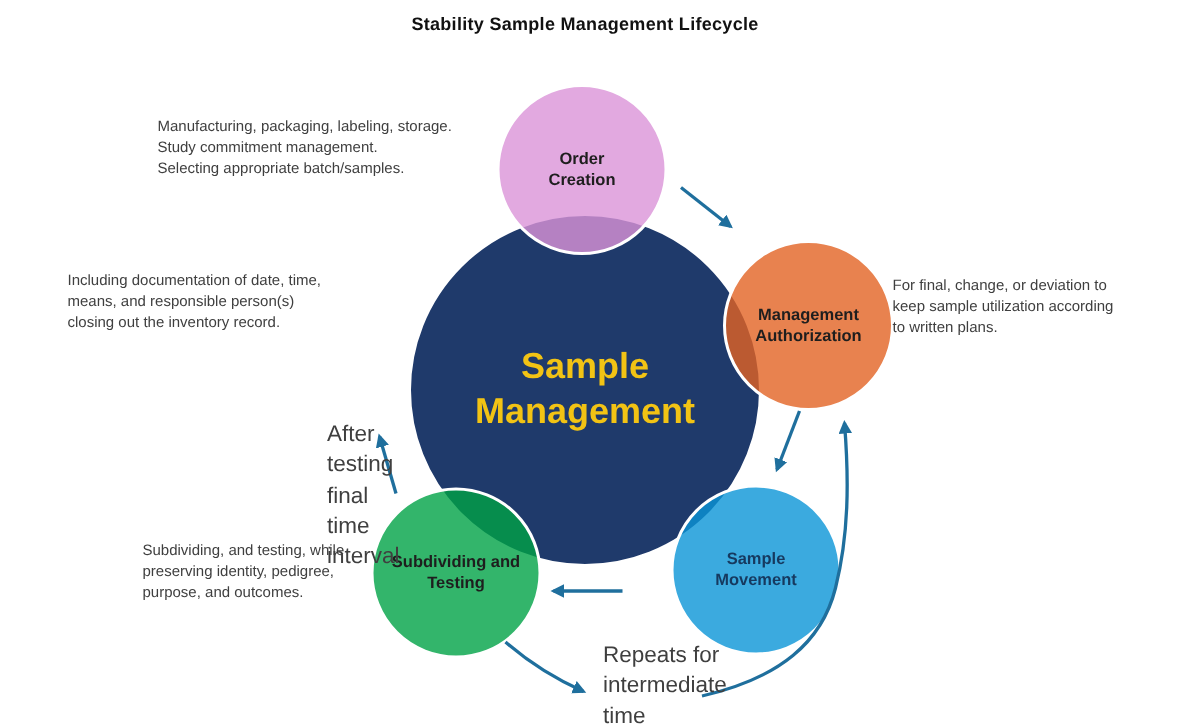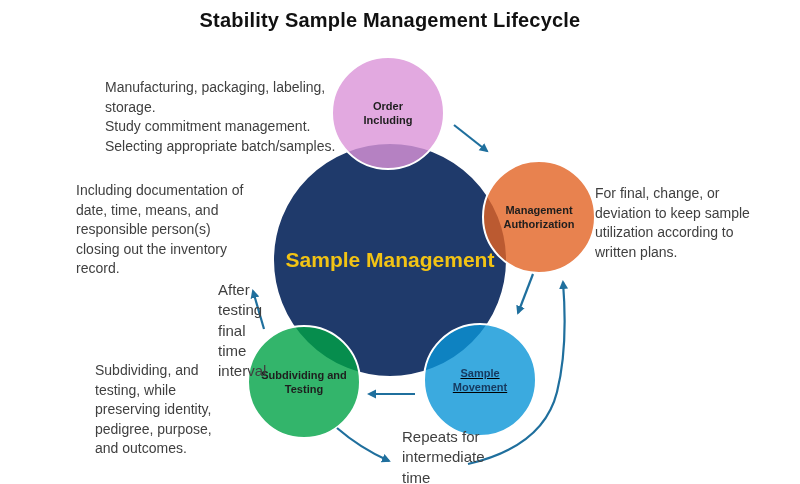--- a/index.html
+++ b/index.html
@@ -2,47 +2,47 @@
 <html><head>
 <meta charset="utf-8">
 <style>
   html,body{margin:0;padding:0;background:#ffffff;}
   .stage-wrap{
     position:relative;width:800px;height:484px;background:#ffffff;overflow:hidden;
     font-family:"Liberation Sans","DejaVu Sans",sans-serif;
   }
   .title{
     position:absolute;top:9px;left:0;width:780px;text-align:center;
-    font-size:20px;font-weight:bold;color:#111111;letter-spacing:.2px;
+    font-size:12px;font-weight:bold;color:#111111;letter-spacing:.2px;
   }
   .circle{position:absolute;border-radius:50%;display:flex;align-items:center;justify-content:center;text-align:center;}
   .center-circle{
     left:272px;top:142px;width:236px;height:236px;background:#1F3A6B;
     border:2px solid #ffffff;box-sizing:border-box;z-index:1;
   }
-  .center-label{color:#F2C314;font-size:21px;font-weight:bold;line-height:1.25;width:210px;}
+  .center-label{color:#F2C314;font-size:24px;font-weight:bold;line-height:1.25;width:210px;}
   .sat{width:114px;height:114px;border:2.5px solid #ffffff;box-sizing:border-box;z-index:2;}
   .sat-label{font-weight:bold;font-size:11px;line-height:1.3;color:#1E1E1E;}
   .c-order{left:331px;top:56px;background:rgba(219,147,216,0.8);}
   .c-order .sat-label{width:62px;}
   .c-mgmt{left:482px;top:160px;background:rgba(226,99,35,0.8);}
   .c-mgmt .sat-label{width:94px;}
-  .c-move{left:423px;top:323px;background:rgba(10,149,215,0.8);text-decoration:underline;}
+  .c-move{left:447px;top:323px;background:rgba(10,149,215,0.8);}
   .c-move .sat-label{width:70px;color:#16395F;}
   .c-subdiv{left:247px;top:325px;background:rgba(0,162,70,0.8);}
   .c-subdiv .sat-label{width:86px;}
   .c-exh{left:188px;top:160px;background:rgba(154,190,207,0.8);}
   .c-exh .sat-label{width:90px;}
   .ann{
-    position:absolute;font-size:14px;line-height:1.4;color:#3F3F3F;
+    position:absolute;font-size:10px;line-height:1.4;color:#3F3F3F;
     white-space:pre-line;z-index:4;
   }
   .ann-tl{left:105px;top:78px;width:250px;}
   .ann-r{left:595px;top:184px;width:158px;}
-  .ann-l{left:45px;top:181px;width:172px;margin-left:31px;}
+  .ann-l{left:45px;top:181px;width:172px;}
   .ann-bl{left:95px;top:361px;width:142px;}
   .ann-br{left:551px;top:363px;width:195px;}
   .flow-label{
     position:absolute;font-size:15px;line-height:1.35;color:#3F3F3F;z-index:4;
   }
   .fl-after{left:218px;top:280px;width:48px;}
   .fl-repeats{left:402px;top:427px;width:80px;}
   .arrow-layer{position:absolute;left:0;top:0;z-index:3;}
 </style>
 </head>
@@ -50,21 +50,21 @@
 
 <div class="stage-wrap">
 
   <div class="title">Stability Sample Management Lifecycle</div>
 
   <div class="circle center-circle">
     <div class="center-label">Sample Management</div>
   </div>
 
   <div class="circle sat c-order">
-    <div class="sat-label">Order Including</div>
+    <div class="sat-label">Order Creation</div>
   </div>
   <div class="circle sat c-mgmt">
     <div class="sat-label">Management Authorization</div>
   </div>
   <div class="circle sat c-move">
     <div class="sat-label">Sample Movement</div>
   </div>
   <div class="circle sat c-subdiv">
     <div class="sat-label">Subdividing and Testing</div>
   </div>

